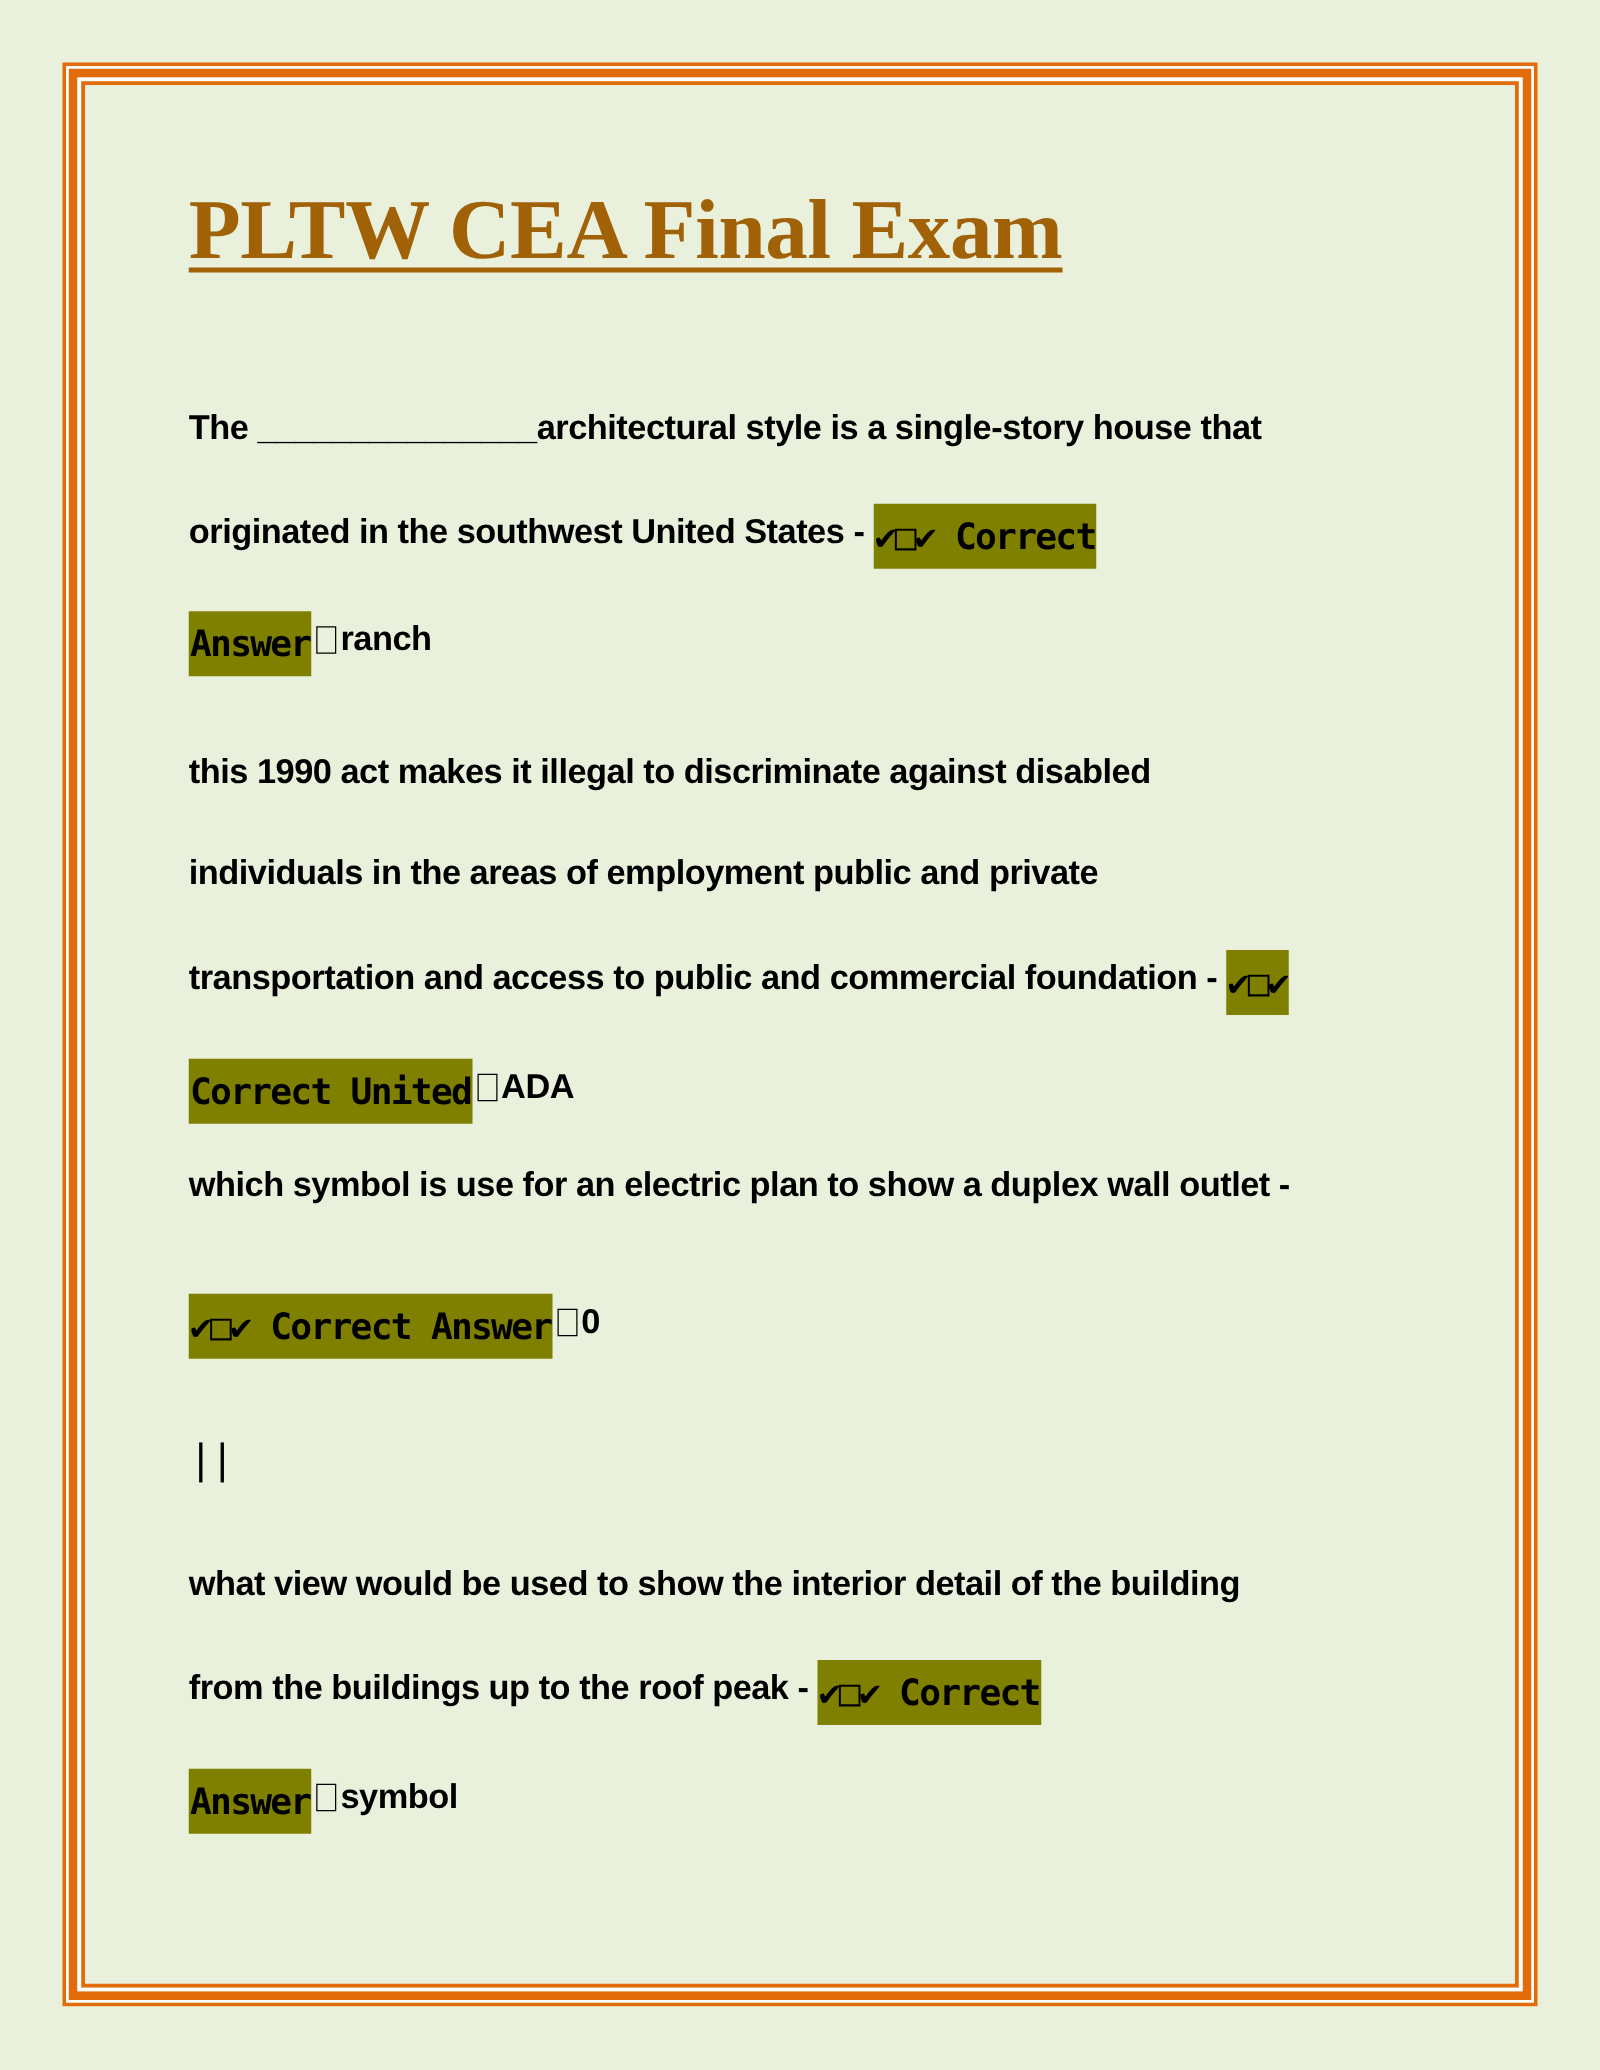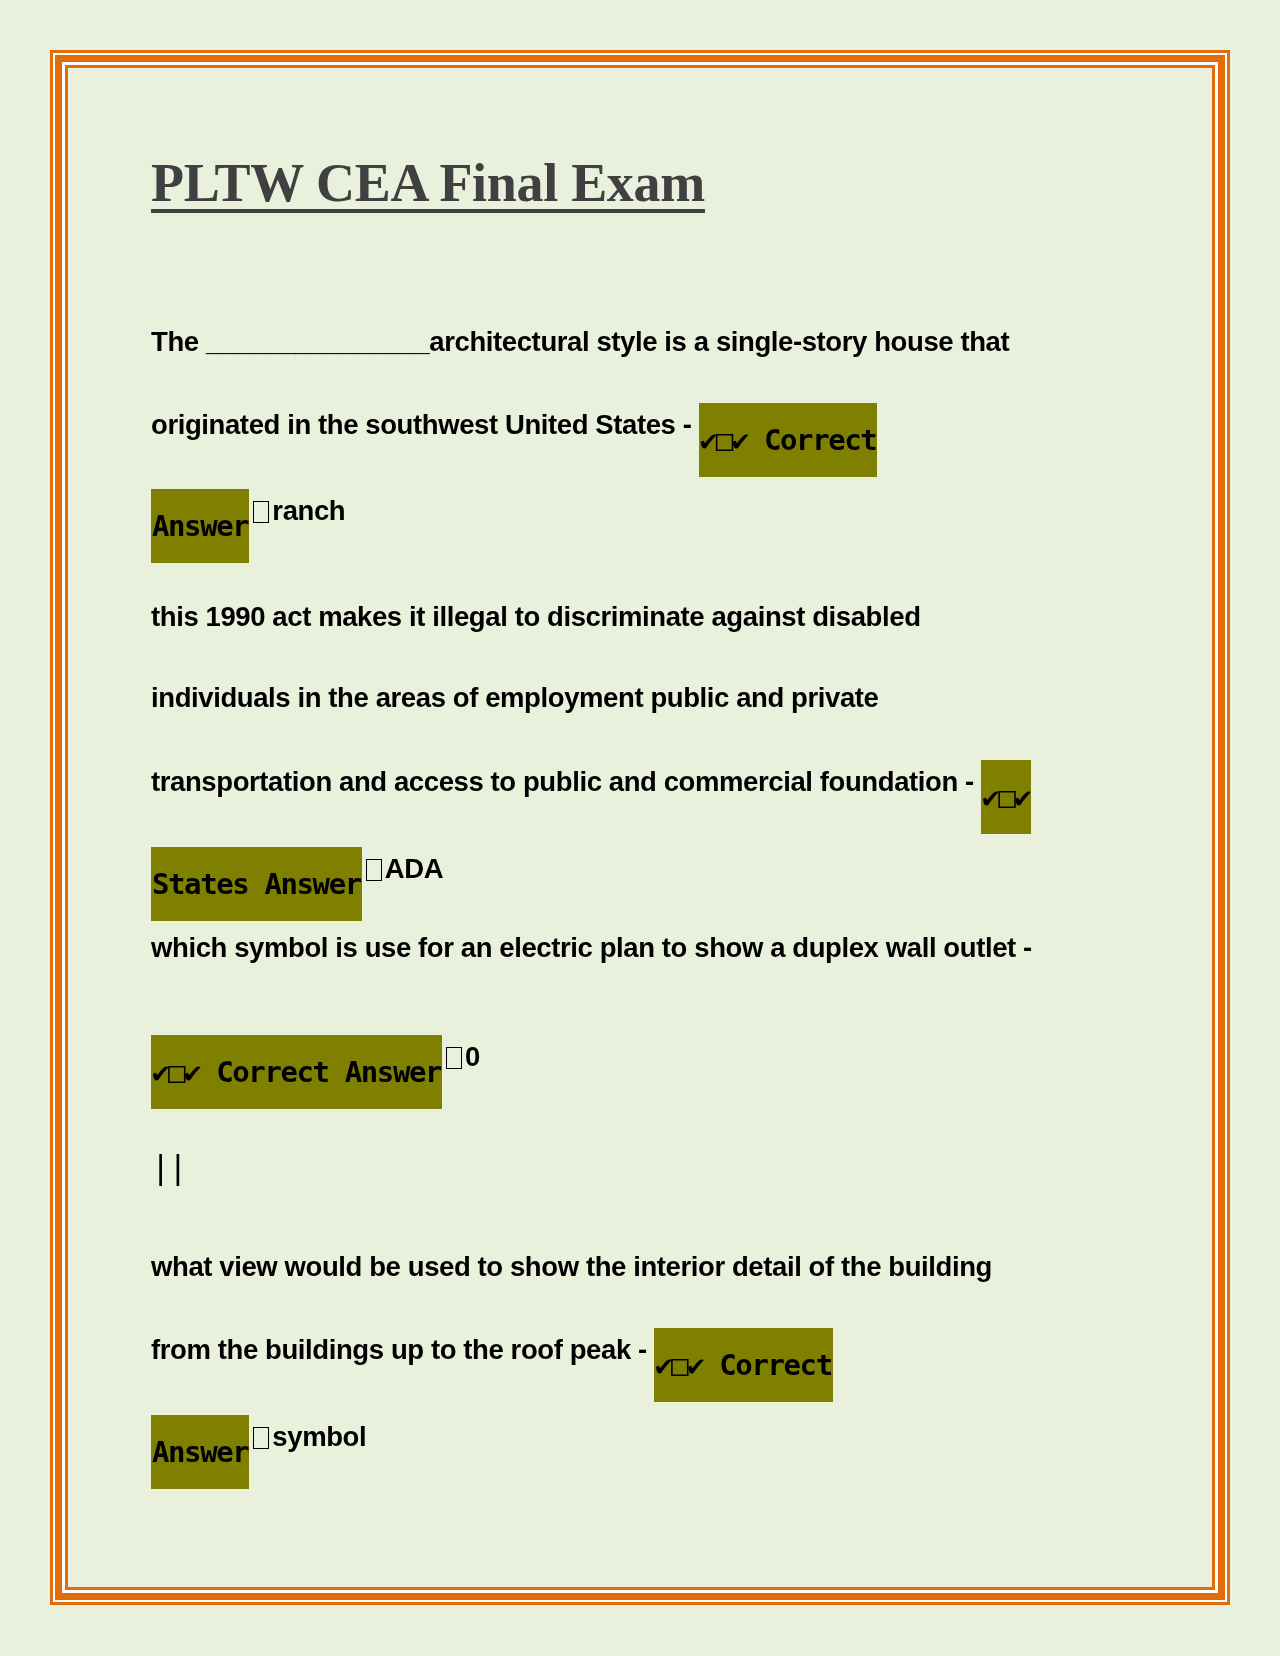--- a/index.html
+++ b/index.html
@@ -28,23 +28,23 @@
     left: 12px; top: 12px; right: 12px; bottom: 12px;
     border: 3px solid #e36c0a;
     box-shadow: 0 0 0 3px #ffffff;
   }
   .title {
     position: absolute;
     left: 151px; top: 148px;
     margin: 0;
     font-family: "Liberation Serif", "DejaVu Serif", serif;
     font-weight: bold;
-    font-size: 54px;
+    font-size: 68px;
     line-height: 70px;
-    color: #404040;
+    color: #a16207;
     text-decoration: underline;
     text-decoration-thickness: 4px;
     text-underline-offset: 8px;
     white-space: nowrap;
     letter-spacing: -0.3px;
   }
   .line {
     position: absolute;
     left: 151px;
     height: 44px;
@@ -56,21 +56,21 @@
     letter-spacing: -0.4px;
   }
   .hl {
     display: inline-block;
     background: #808000;
     font-family: "DejaVu Sans Mono", "Liberation Mono", monospace;
     font-weight: bold;
     font-size: 29px;
     height: 44px;
     line-height: 44px;
-    padding: 15px 1px;
+    padding: 4px 1px;
     letter-spacing: -1.4px;
     vertical-align: top;
     color: #000;
   }
   .box {
     display: inline-block;
     width: 16px; height: 22px;
     border: 1.5px solid #000;
     box-sizing: border-box;
     vertical-align: -3px;
@@ -96,21 +96,21 @@
 
 <h1 class="title">PLTW CEA Final Exam</h1>
 
 <div class="line" style="top:320px">The _______________architectural style is a single-story house that</div>
 <div class="line" style="top:403px"><span>originated in the southwest United States - </span><span class="hl">✔□✔ Correct</span></div>
 <div class="line" style="top:489px"><span class="hl">Answer</span><span class="box"></span><span class="ans">ranch</span></div>
 
 <div class="line" style="top:595px">this 1990 act makes it illegal to discriminate against disabled</div>
 <div class="line" style="top:676px">individuals in the areas of employment public and private</div>
 <div class="line" style="top:760px"><span>transportation and access to public and commercial foundation - </span><span class="hl">✔□✔</span></div>
-<div class="line" style="top:847px"><span class="hl">States Answer</span><span class="box"></span><span class="ans">ADA</span></div>
+<div class="line" style="top:847px"><span class="hl">Correct United</span><span class="box"></span><span class="ans">ADA</span></div>
 
 <div class="line" style="top:926px">which symbol is use for an electric plan to show a duplex wall outlet -</div>
 <div class="line" style="top:1035px"><span class="hl">✔□✔ Correct Answer</span><span class="box"></span><span class="ans">0</span></div>
 <div class="line pipes" style="top:1145px">||</div>
 
 <div class="line" style="top:1245px">what view would be used to show the interior detail of the building</div>
 <div class="line" style="top:1328px"><span>from the buildings up to the roof peak - </span><span class="hl">✔□✔ Correct</span></div>
 <div class="line" style="top:1415px"><span class="hl">Answer</span><span class="box"></span><span class="ans">symbol</span></div>
 
 </body></html>

